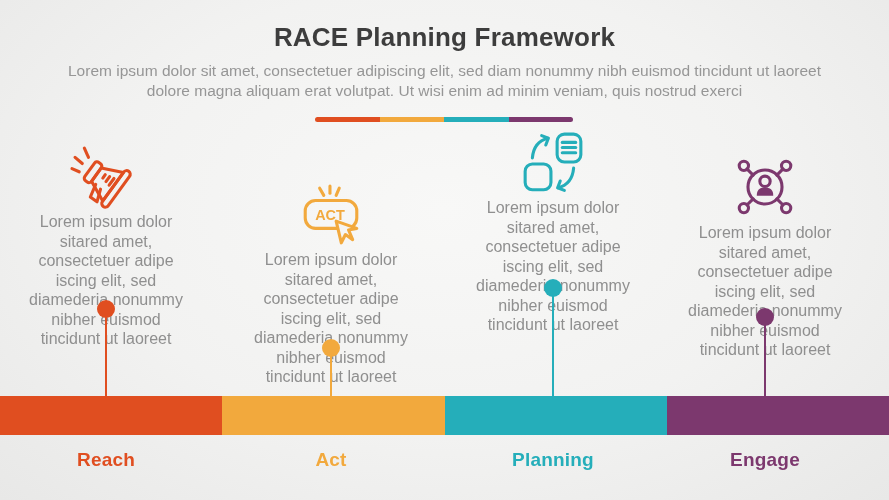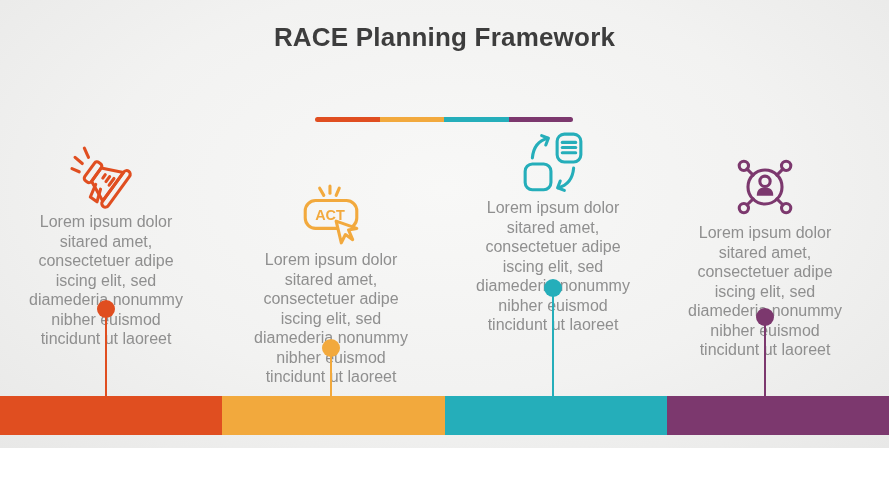--- a/index.html
+++ b/index.html
@@ -1,17 +1,17 @@
 <!DOCTYPE html>
 <html><head>
 <meta charset="utf-8">
 <style>
   html,body{margin:0;padding:0;}
   .canvas{
-    position:relative;width:889px;height:448px;overflow:hidden;
+    position:relative;width:889px;height:500px;overflow:hidden;
     background:radial-gradient(ellipse at 50% 42%, #f8f8f7 0%, #f2f2f1 55%, #e8e8e7 100%);
     font-family:"Liberation Sans", sans-serif;
   }
   .title{
     position:absolute;top:22px;left:0;right:0;text-align:center;
     font-size:26px;font-weight:700;color:#3d3d3d;letter-spacing:.2px;
   }
   .subtitle{
     position:absolute;top:61px;left:0;right:0;margin:0 auto;max-width:762px;
     text-align:center;font-size:15.5px;line-height:1.28;color:#969696;
@@ -46,20 +46,21 @@
   .c1{--cx:331px;--icon-top:183px;--text-top:250px;--dot-y:348px;}
   .c2{--cx:553px;--icon-top:130px;--text-top:198px;--dot-y:288px;}
   .c3{--cx:765px;--icon-top:155px;--text-top:223px;--dot-y:317px;}
 </style>
 </head>
 <body>
 
 <div class="canvas">
 
   <div class="title">RACE Planning Framework</div>
+  <div class="subtitle">Lorem ipsum dolor sit amet, consectetuer adipiscing elit, sed diam nonummy nibh euismod tincidunt ut laoreet dolore magna aliquam erat volutpat. Ut wisi enim ad minim veniam, quis nostrud exerci</div>
 
   <div class="divider">
     <div style="background-color: rgb(224, 78, 32);"></div>
     <div style="background-color: rgb(242, 169, 61);"></div>
     <div style="background-color: rgb(37, 174, 186);"></div>
     <div style="background-color: rgb(124, 56, 110);"></div>
   </div>
 
   <div class="col c0">
     <div class="icon-box">

